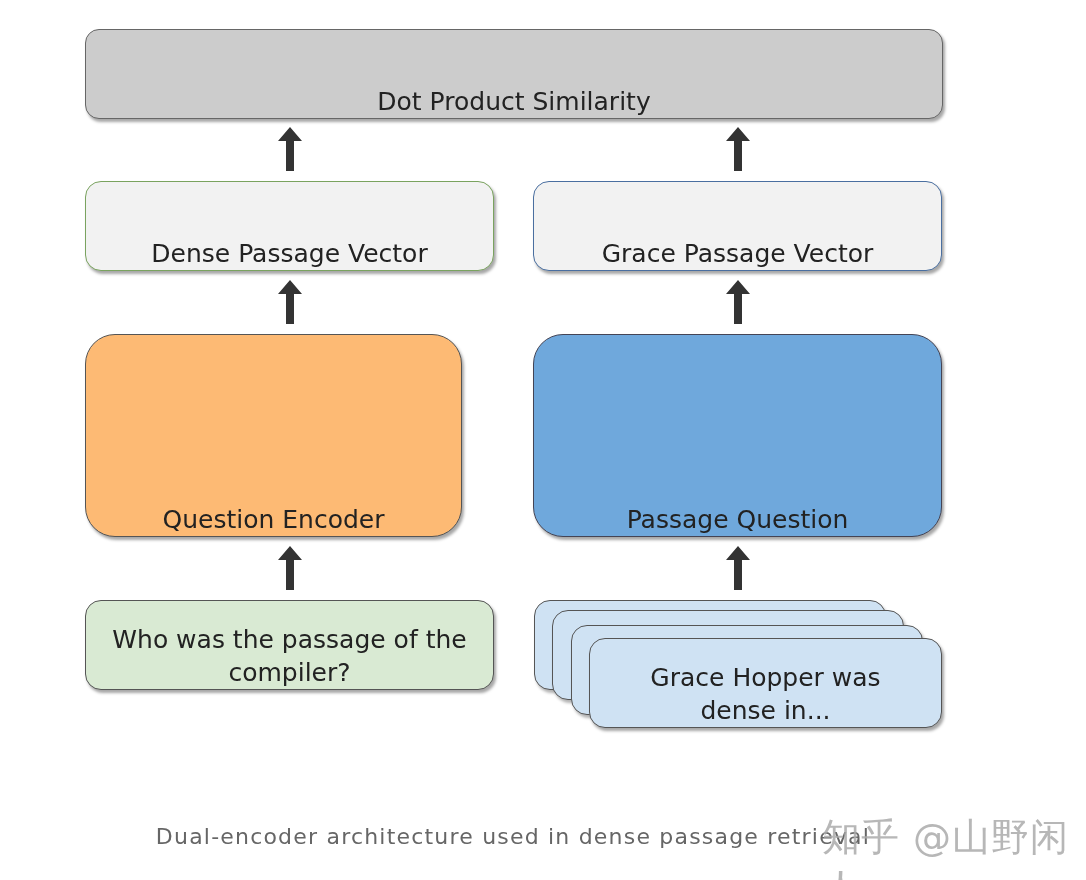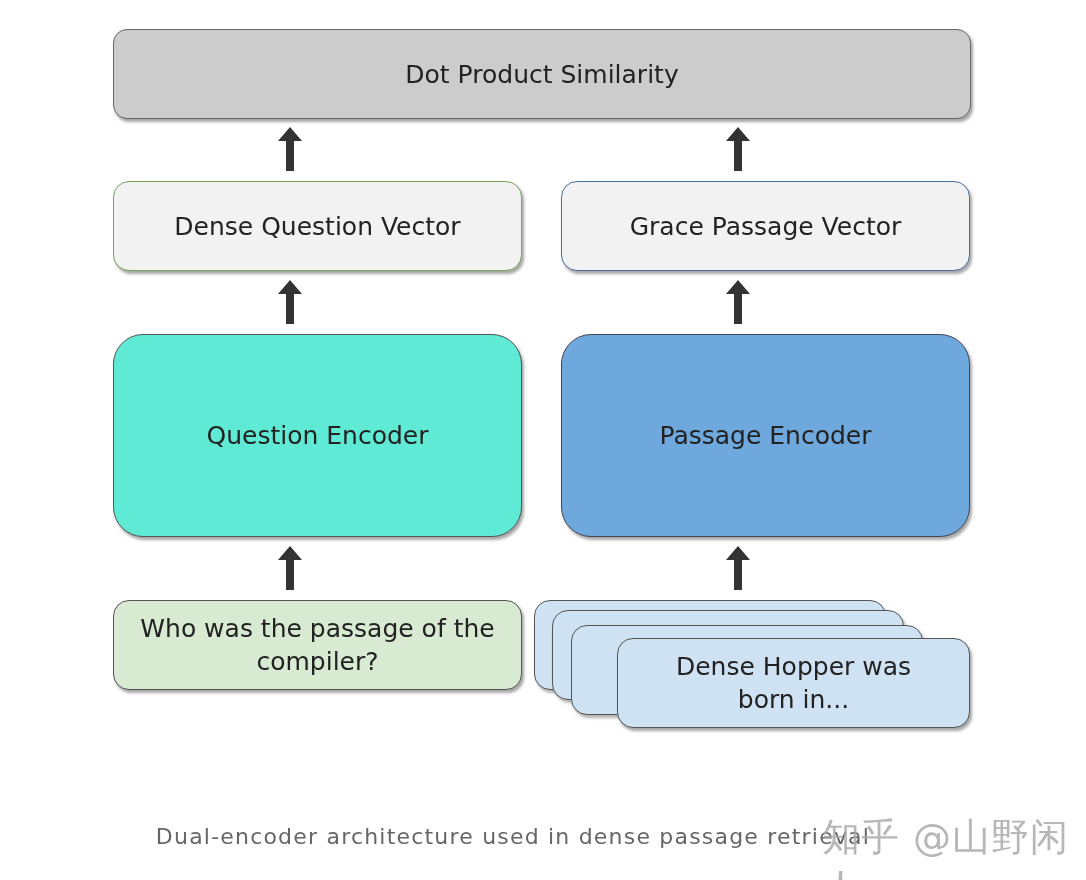--- a/index.html
+++ b/index.html
@@ -1,24 +1,24 @@
 <!DOCTYPE html>
 <html><head>
   <meta charset="utf-8">
   <style>
     html, body { margin: 0; padding: 0; background: #ffffff; }
     body { width: 1086px; height: 880px; position: relative; overflow: hidden;
            font-family: "DejaVu Sans", sans-serif; color: #222; }
-    .box { position: absolute; box-sizing: border-box; display: flex; align-items: center;
+    .box { position: absolute; box-sizing: border-box; display: flex; align-items: flex-end;
            justify-content: center; text-align: center; border-radius: 16px;
-           box-shadow: 2px 3px 3px rgba(0,0,0,0.35); font-size: 25px; line-height: 33px; margin-left: 28px; }
+           box-shadow: 2px 3px 3px rgba(0,0,0,0.35); font-size: 25px; line-height: 33px; }
     #sim { left: 85px; top: 29px; width: 858px; height: 90px; background: #cccccc; border: 1.5px solid #666; border-radius: 14px; }
     #dqv { left: 85px; top: 181px; width: 409px; height: 90px; background: #f2f2f2; border: 1.5px solid #7aa35f; }
     #dpv { left: 533px; top: 181px; width: 409px; height: 90px; background: #f2f2f2; border: 1.5px solid #4a6fa0; }
-    #qenc { left: 85px; top: 334px; width: 409px; height: 203px; background: #5eead4; border: 1.5px solid #555; border-radius: 30px; }
+    #qenc { left: 85px; top: 334px; width: 377px; height: 203px; background: #fdba74; border: 1.5px solid #555; border-radius: 30px; }
     #penc { left: 533px; top: 334px; width: 409px; height: 203px; background: #6fa8dc; border: 1.5px solid #445; border-radius: 30px; }
     #question { left: 85px; top: 600px; width: 409px; height: 90px; background: #d9ead3; border: 1.5px solid #555; }
     .pcard { position: absolute; box-sizing: border-box; background: #cfe2f3; border: 1.5px solid #555;
              border-radius: 16px; box-shadow: 2px 3px 3px rgba(0,0,0,0.3); }
     #pc1 { left: 534px; top: 600px; width: 352px; height: 90px; }
     #pc2 { left: 552px; top: 610px; width: 352px; height: 90px; }
     #pc3 { left: 571px; top: 625px; width: 352px; height: 90px; }
     #passage { left: 589px; top: 638px; width: 353px; height: 90px; background: #cfe2f3; border: 1.5px solid #555; }
     .arrow { position: absolute; width: 24px; height: 44px; }
     #caption { position: absolute; left: 0; width: 1026px; top: 824px; text-align: center;
@@ -34,52 +34,52 @@
 </div>
 
 <svg class="arrow" style="left:278px; top:127px" viewBox="0 0 24 44">
     <polygon points="12,0 24,14 16,14 16,44 8,44 8,14 0,14" fill="#333"></polygon>
   </svg>
 <svg class="arrow" style="left:726px; top:127px" viewBox="0 0 24 44">
     <polygon points="12,0 24,14 16,14 16,44 8,44 8,14 0,14" fill="#333"></polygon>
   </svg>
 
 <div class="box" id="dqv">
-  <span>Dense Question Vector</span>
+  <span>Dense Passage Vector</span>
 </div>
 <div class="box" id="dpv">
   <span>Grace Passage Vector</span>
 </div>
 
 <svg class="arrow" style="left:278px; top:280px" viewBox="0 0 24 44">
     <polygon points="12,0 24,14 16,14 16,44 8,44 8,14 0,14" fill="#333"></polygon>
   </svg>
 <svg class="arrow" style="left:726px; top:280px" viewBox="0 0 24 44">
     <polygon points="12,0 24,14 16,14 16,44 8,44 8,14 0,14" fill="#333"></polygon>
   </svg>
 
 <div class="box" id="qenc">
   <span>Question Encoder</span>
 </div>
 <div class="box" id="penc">
-  <span>Passage Encoder</span>
+  <span>Passage Question</span>
 </div>
 
 <svg class="arrow" style="left:278px; top:546px" viewBox="0 0 24 44">
     <polygon points="12,0 24,14 16,14 16,44 8,44 8,14 0,14" fill="#333"></polygon>
   </svg>
 <svg class="arrow" style="left:726px; top:546px" viewBox="0 0 24 44">
     <polygon points="12,0 24,14 16,14 16,44 8,44 8,14 0,14" fill="#333"></polygon>
   </svg>
 
 <div class="box" id="question">
   <span style="width:360px">Who was the passage of the compiler?</span>
 </div>
 
 <div class="pcard" id="pc1"></div>
 <div class="pcard" id="pc2"></div>
 <div class="pcard" id="pc3"></div>
 <div class="box" id="passage">
-  <span style="width:280px">Dense Hopper was born in...</span>
+  <span style="width:280px">Grace Hopper was dense in...</span>
 </div>
 
 <div id="caption">Dual-encoder architecture used in dense passage retrieval</div>
 <div id="watermark">知乎 @山野闲人</div>
 
 </body></html>

